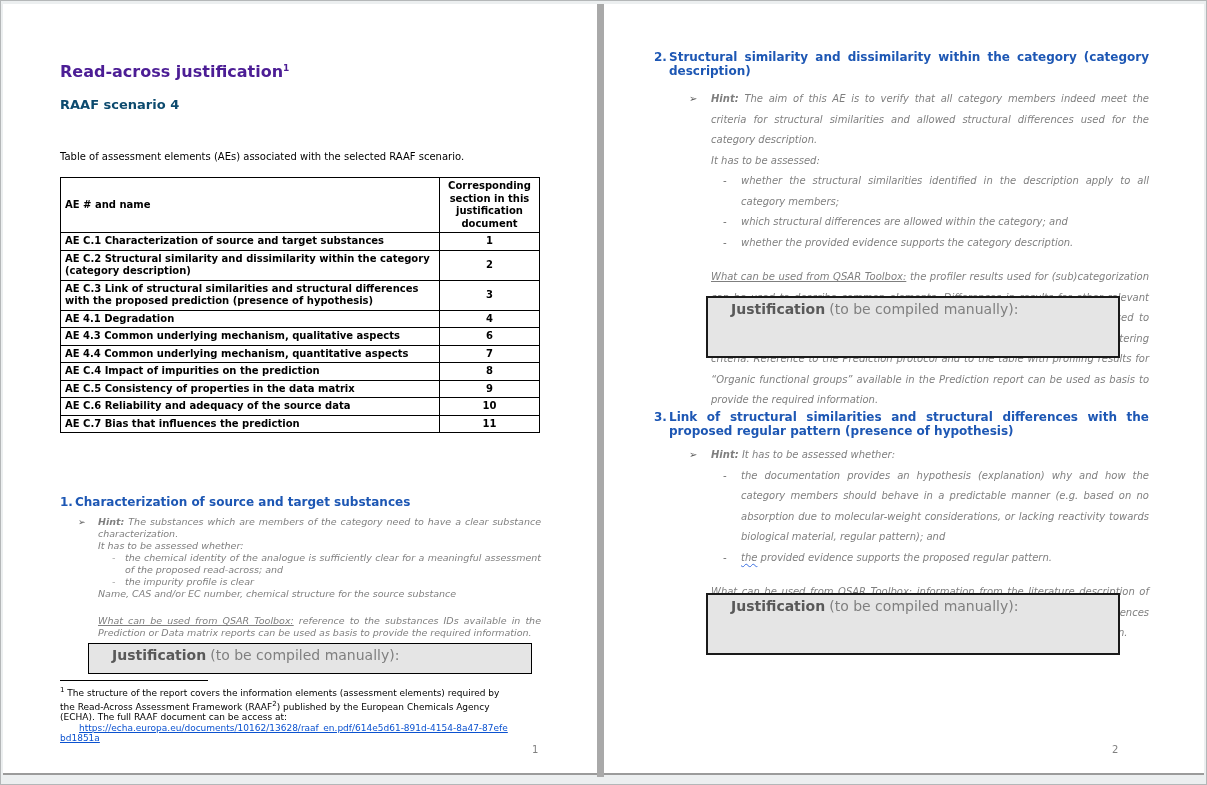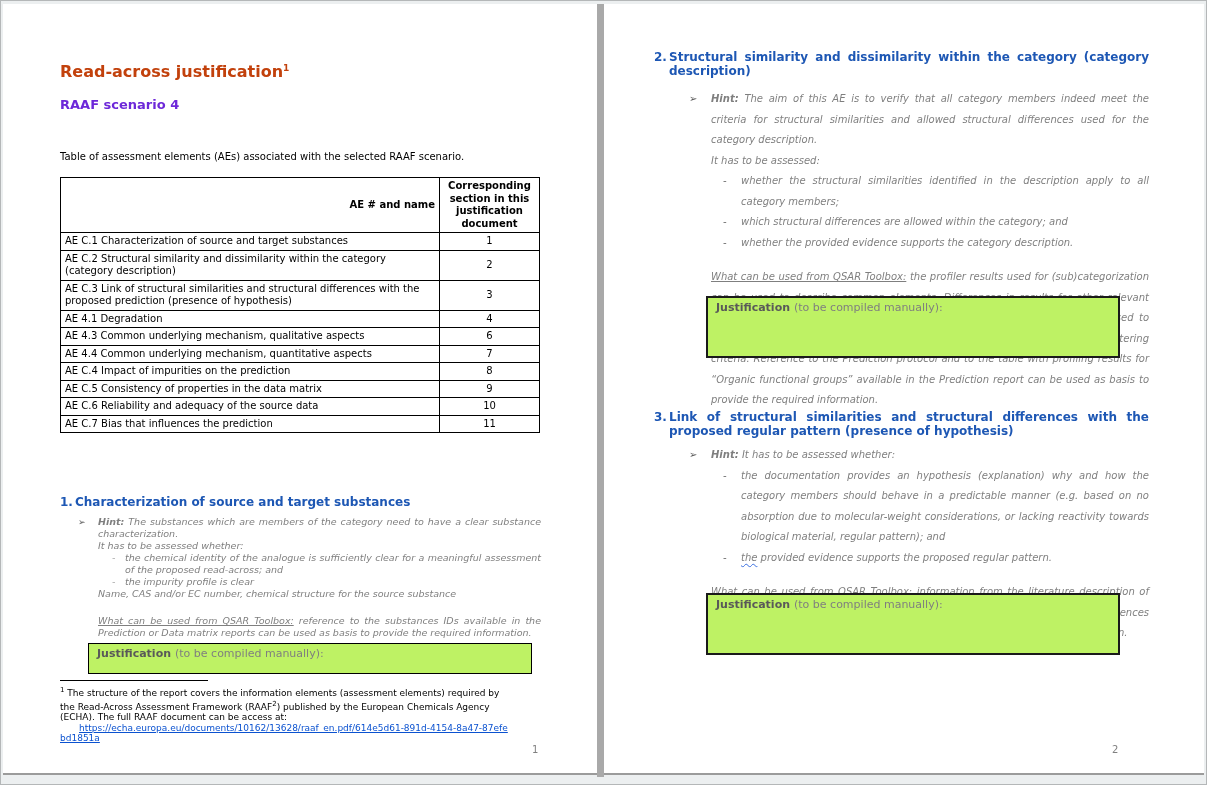--- a/index.html
+++ b/index.html
@@ -8,34 +8,34 @@
             box-shadow:inset 0 0 0 1px #b4b7b8; overflow:hidden; }
   .page { position:absolute; top:4px; height:771px; background:#fff;
           border-bottom:2px solid #9b9b9b; }
   .page1 { left:3px;  width:594px; }
   .page2 { left:604px; width:600px; }
   .divider { position:absolute; left:597px; top:4px; width:7px; height:773px; background:#a9a9a9; }
 
   .abs { position:absolute; }
 
   
-  .doc-title { font-size:16px; font-weight:bold; color:#c2410c; }
+  .doc-title { font-size:16px; font-weight:bold; color:#4c1d95; }
   .doc-title sup { font-size:9px; }
-  .subtitle { font-size:13px; font-weight:bold; color:#6d28d9; }
+  .subtitle { font-size:13px; font-weight:bold; color:#0c4a6e; }
   .intro { font-size:10px; color:#000; }
 
   .sec-head { display:flex; color:#1d57b4; font-weight:bold; font-size:12px; line-height:14px; }
   .sec-head .h-num { width:15px; flex:none; }
   .sec-head .h-text { flex:1; text-align:justify; }
 
   
   table.ae { border-collapse:collapse; width:480px; font-size:10px; table-layout:fixed; }
   .ae th, .ae td { border:1px solid #000; padding:2px 4px; line-height:12.5px; color:#000;
-                   vertical-align:middle; overflow:hidden; }
-  .ae th { font-weight:bold; text-align:right; }
+                   vertical-align:middle; overflow:hidden;font-weight:bold; }
+  .ae th { font-weight:bold; text-align:left; }
   .ae .c2 { width:100px; text-align:center; }
 
   
   .hint { display:flex; color:#7f7f7f; font-style:italic; }
   .hint-arrow { flex:none; font-style:normal; color:#595959; }
   .hint-p1 { font-size:9.5px; line-height:12px; }
   .hint-p1 .hint-arrow { width:20px; font-size:9px; }
   .hint-p2 { font-size:10px; line-height:20.5px; }
   .hint-p2 .hint-arrow { width:22px; font-size:10px; line-height:20.5px; }
   .hint-body { flex:1; }
@@ -46,21 +46,21 @@
   .hint-p1 .bullet .dash { width:27px; padding-left:14px; }
   .hint-p1 .bullet .btxt { flex:1; text-align:justify; }
   .hint-p2 .bullet .dash { width:30px; padding-left:12px; }
   .hint-p2 .bullet .btxt { flex:1; text-align:justify; }
   .toolbox-p1 { margin-top:15px; }
   .toolbox-p2 { margin-top:14px; }
   .u { text-decoration:underline; }
   .squiggle { text-decoration:underline wavy #3b6fe0; text-decoration-thickness:1px; text-underline-offset:2px; }
 
   
-  .just-box { border:1px solid #000; background:#bef264; font-size:11px; padding:3px 8px; color:#7f7f7f; }
+  .just-box { border:1px solid #000; background:#e5e5e5; font-size:14px; padding:3px 23px; color:#7f7f7f; }
   .just-box.thick { border-width:2px; border-color:#1a1a1a; }
   .just-label { font-weight:bold; color:#595959; margin-right:4px; }
 
   
   .fn-sep { border-top:1px solid #000; width:148px; }
   .footnote { font-size:9px; line-height:10.5px; color:#000; width:452px; }
   .footnote sup { font-size:7px; }
   .fn-link { color:#0b52d0; text-decoration:underline; word-break:break-all; cursor:pointer;margin-left:19px; }
 
   .page-num { font-size:10px; color:#808080; }

